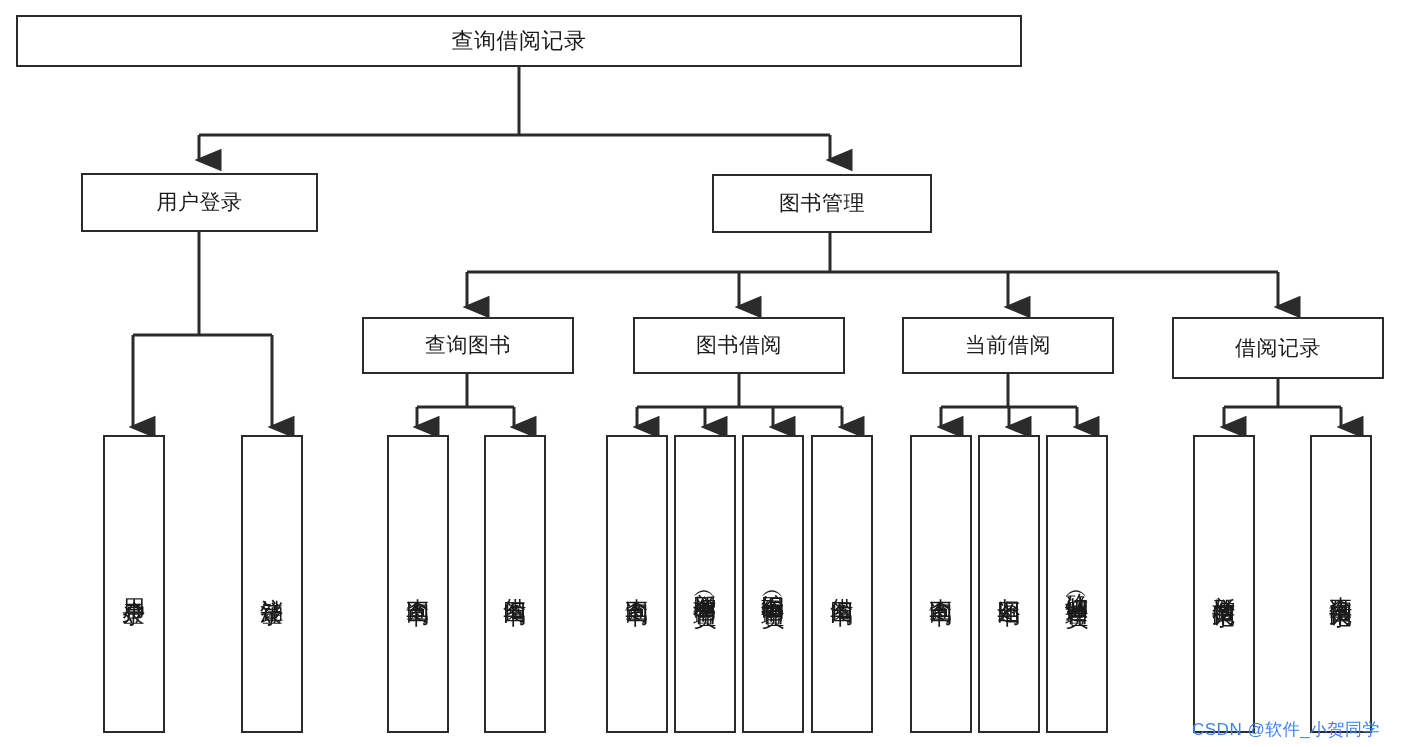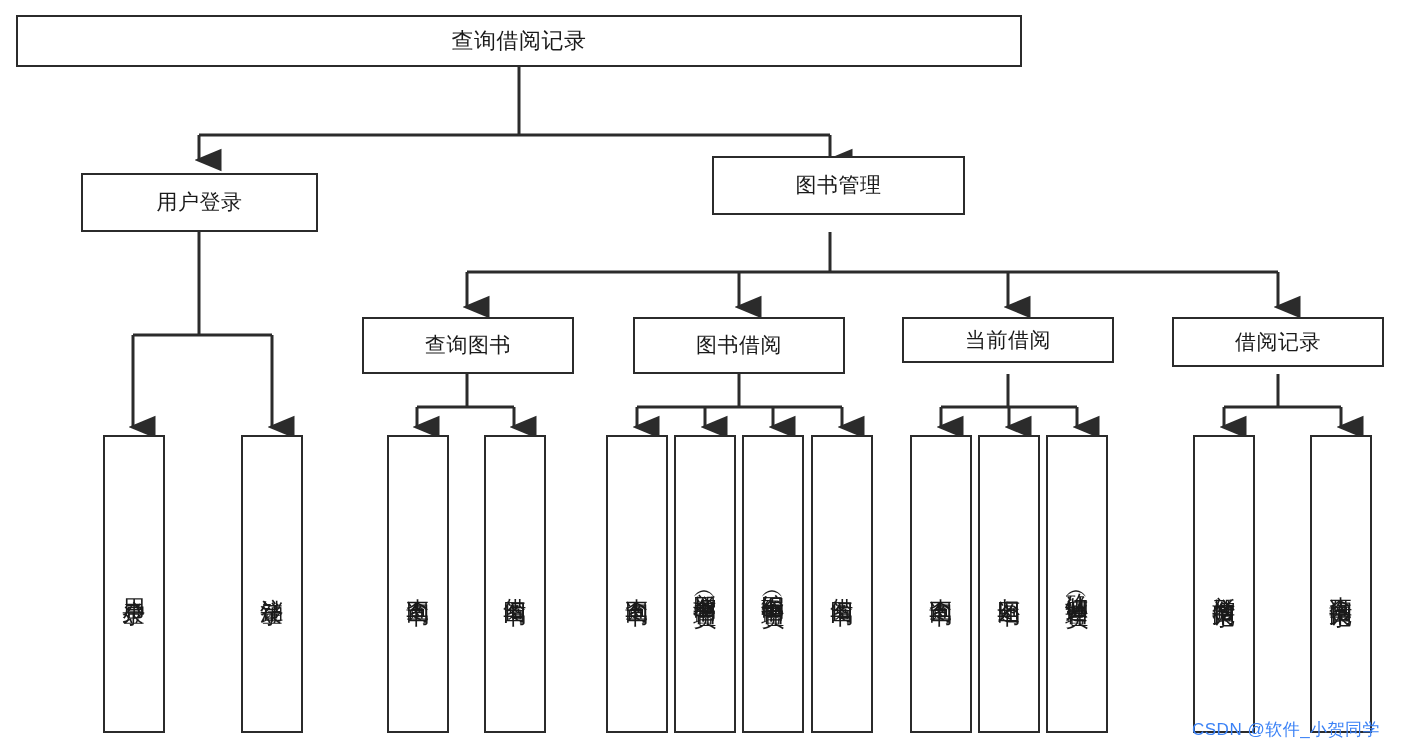--- a/index.html
+++ b/index.html
@@ -127,37 +127,37 @@
   </svg>
 
   <div class="node horiz root" style="left:16px; top:15px; width:1006px; height:52px;">
     <span class="label">查询借阅记录</span>
   </div>
 
   <div class="node horiz" style="left:81px; top:173px; width:237px; height:59px;">
     <span class="label">用户登录</span>
   </div>
 
-  <div class="node horiz" style="left:712px; top:156px; width:253px; height:59px;">
+  <div class="node horiz" style="left:712px; top:174px; width:220px; height:59px;">
     <span class="label">图书管理</span>
   </div>
 
   <div class="node horiz" style="left:362px; top:317px; width:212px; height:57px;">
     <span class="label">查询图书</span>
   </div>
 
   <div class="node horiz" style="left:633px; top:317px; width:212px; height:57px;">
     <span class="label">图书借阅</span>
   </div>
 
-  <div class="node horiz" style="left:902px; top:317px; width:212px; height:46px;">
+  <div class="node horiz" style="left:902px; top:317px; width:212px; height:57px;">
     <span class="label">当前借阅</span>
   </div>
 
-  <div class="node horiz" style="left:1172px; top:317px; width:212px; height:50px;">
+  <div class="node horiz" style="left:1172px; top:317px; width:212px; height:62px;">
     <span class="label">借阅记录</span>
   </div>
 
   <div class="node vert" style="left:103px; top:435px; width:62px; height:298px;">
     <span class="label">用户登录</span>
   </div>
 
   <div class="node vert" style="left:241px; top:435px; width:62px; height:298px;">
     <span class="label">注销登录</span>
   </div>

